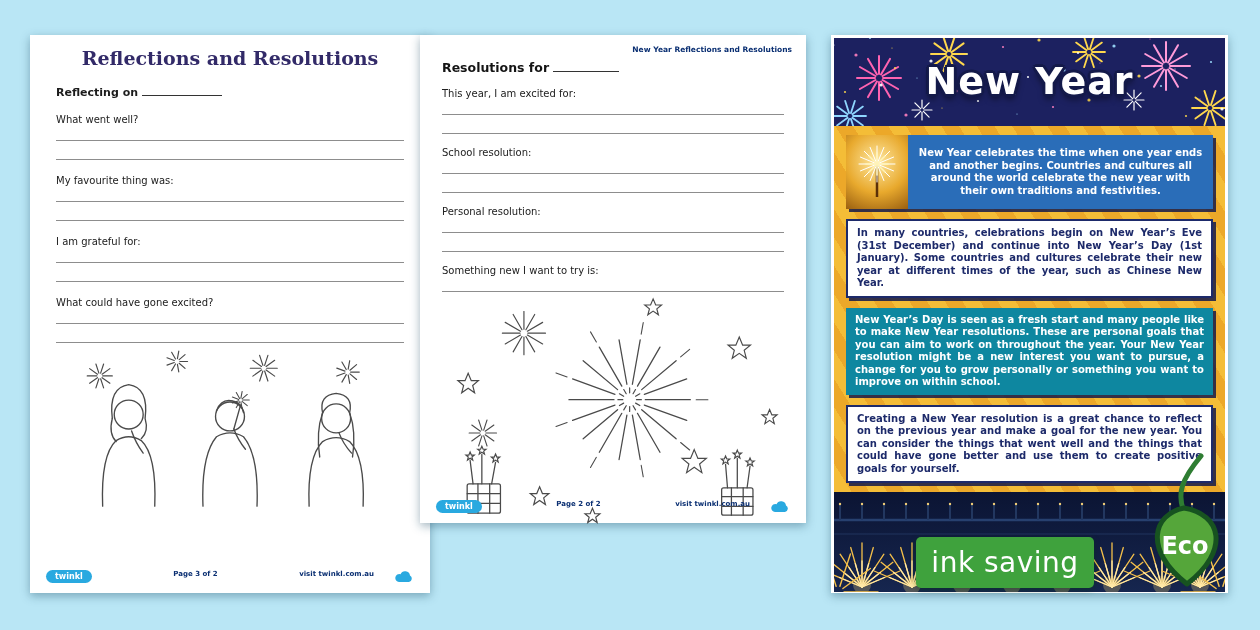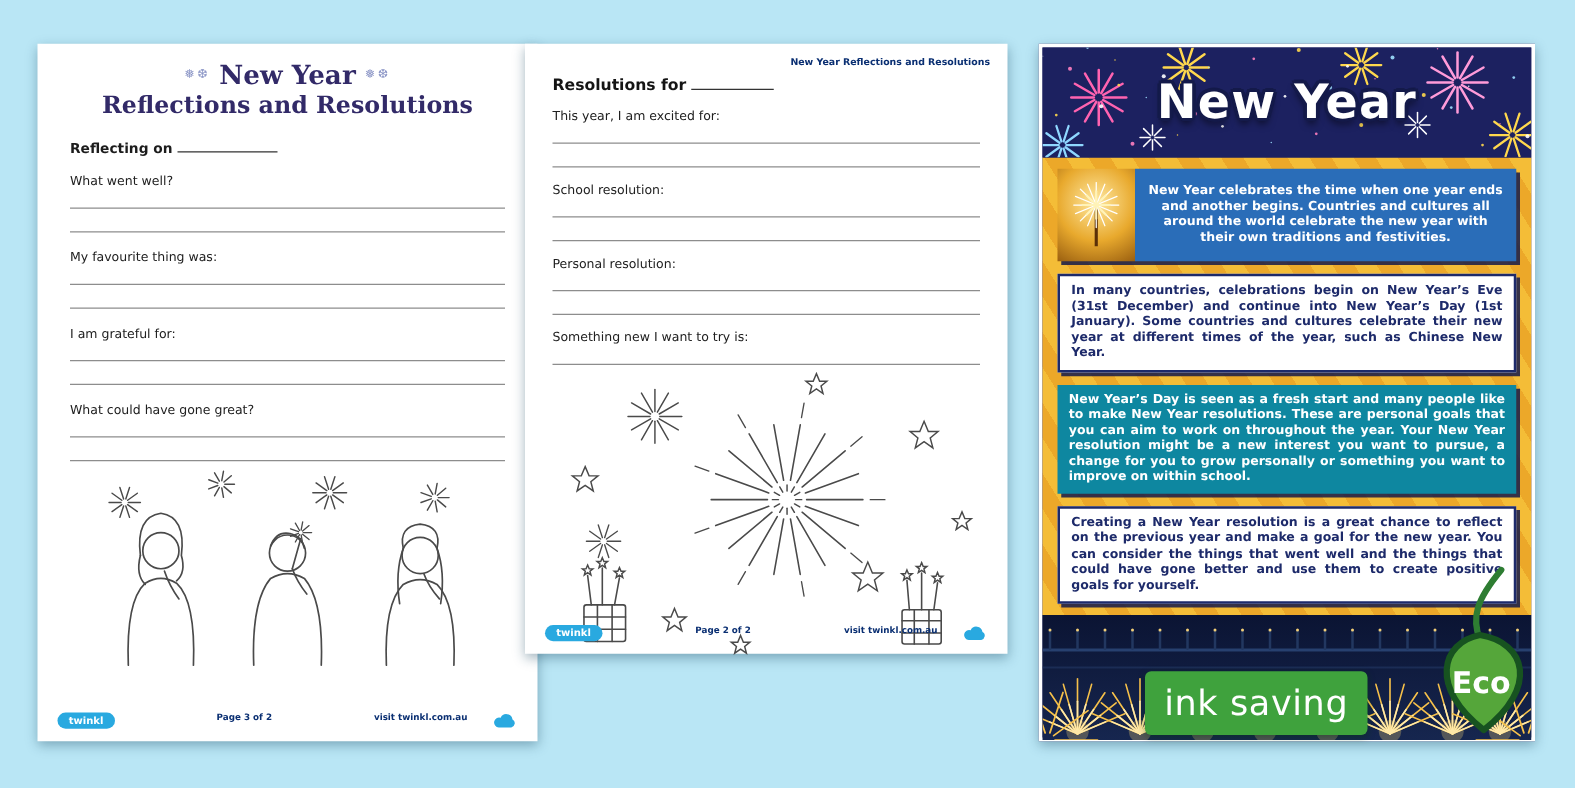--- a/index.html
+++ b/index.html
@@ -51,25 +51,20 @@
 
   
   #inkrect{position:absolute;left:916px;top:537px;width:178px;height:51px;background:#3fa23d;border-radius:5px;display:flex;align-items:center;justify-content:center;color:#fff;font-size:28px;letter-spacing:.5px;z-index:6;box-shadow:0 2px 6px rgba(0,60,0,.35)}
   #ecoleaf{position:absolute;left:1137px;top:450px;z-index:7}
 </style>
 </head>
 <body>
 
 <div class="page" id="page1">
   <div class="t1">
-    <div class="l1">
-      <span class="flake">❅❆</span>
-      <span>New Year</span>
-      <span class="flake">❅❆</span>
-    </div>
     <div class="l2">Reflections and Resolutions</div>
   </div>
   <div class="reflect">
     <span>Reflecting on</span><span class="blank"></span>
   </div>
 
   <div class="pblock">
     <div class="plabel">What went well?</div>
     <div class="rule r1"></div>
     <div class="rule r2"></div>
@@ -78,21 +73,21 @@
     <div class="plabel">My favourite thing was:</div>
     <div class="rule r1"></div>
     <div class="rule r2"></div>
   </div>
   <div class="pblock">
     <div class="plabel">I am grateful for:</div>
     <div class="rule r1"></div>
     <div class="rule r2"></div>
   </div>
   <div class="pblock">
-    <div class="plabel">What could have gone great?</div>
+    <div class="plabel">What could have gone excited?</div>
     <div class="rule r1"></div>
     <div class="rule r2"></div>
   </div>
 
   <svg id="p1art" class="p1art" viewBox="0 0 360 170">
     <g stroke="#4a4a4a" fill="none" stroke-width="1.4" stroke-linecap="round">
 
       <circle cx="75" cy="70" r="15"></circle>
       <path d="M58,74 Q54,42 75,39 Q96,42 92,74 Q96,88 88,95"></path>
       <path d="M58,74 Q54,90 62,98"></path>

